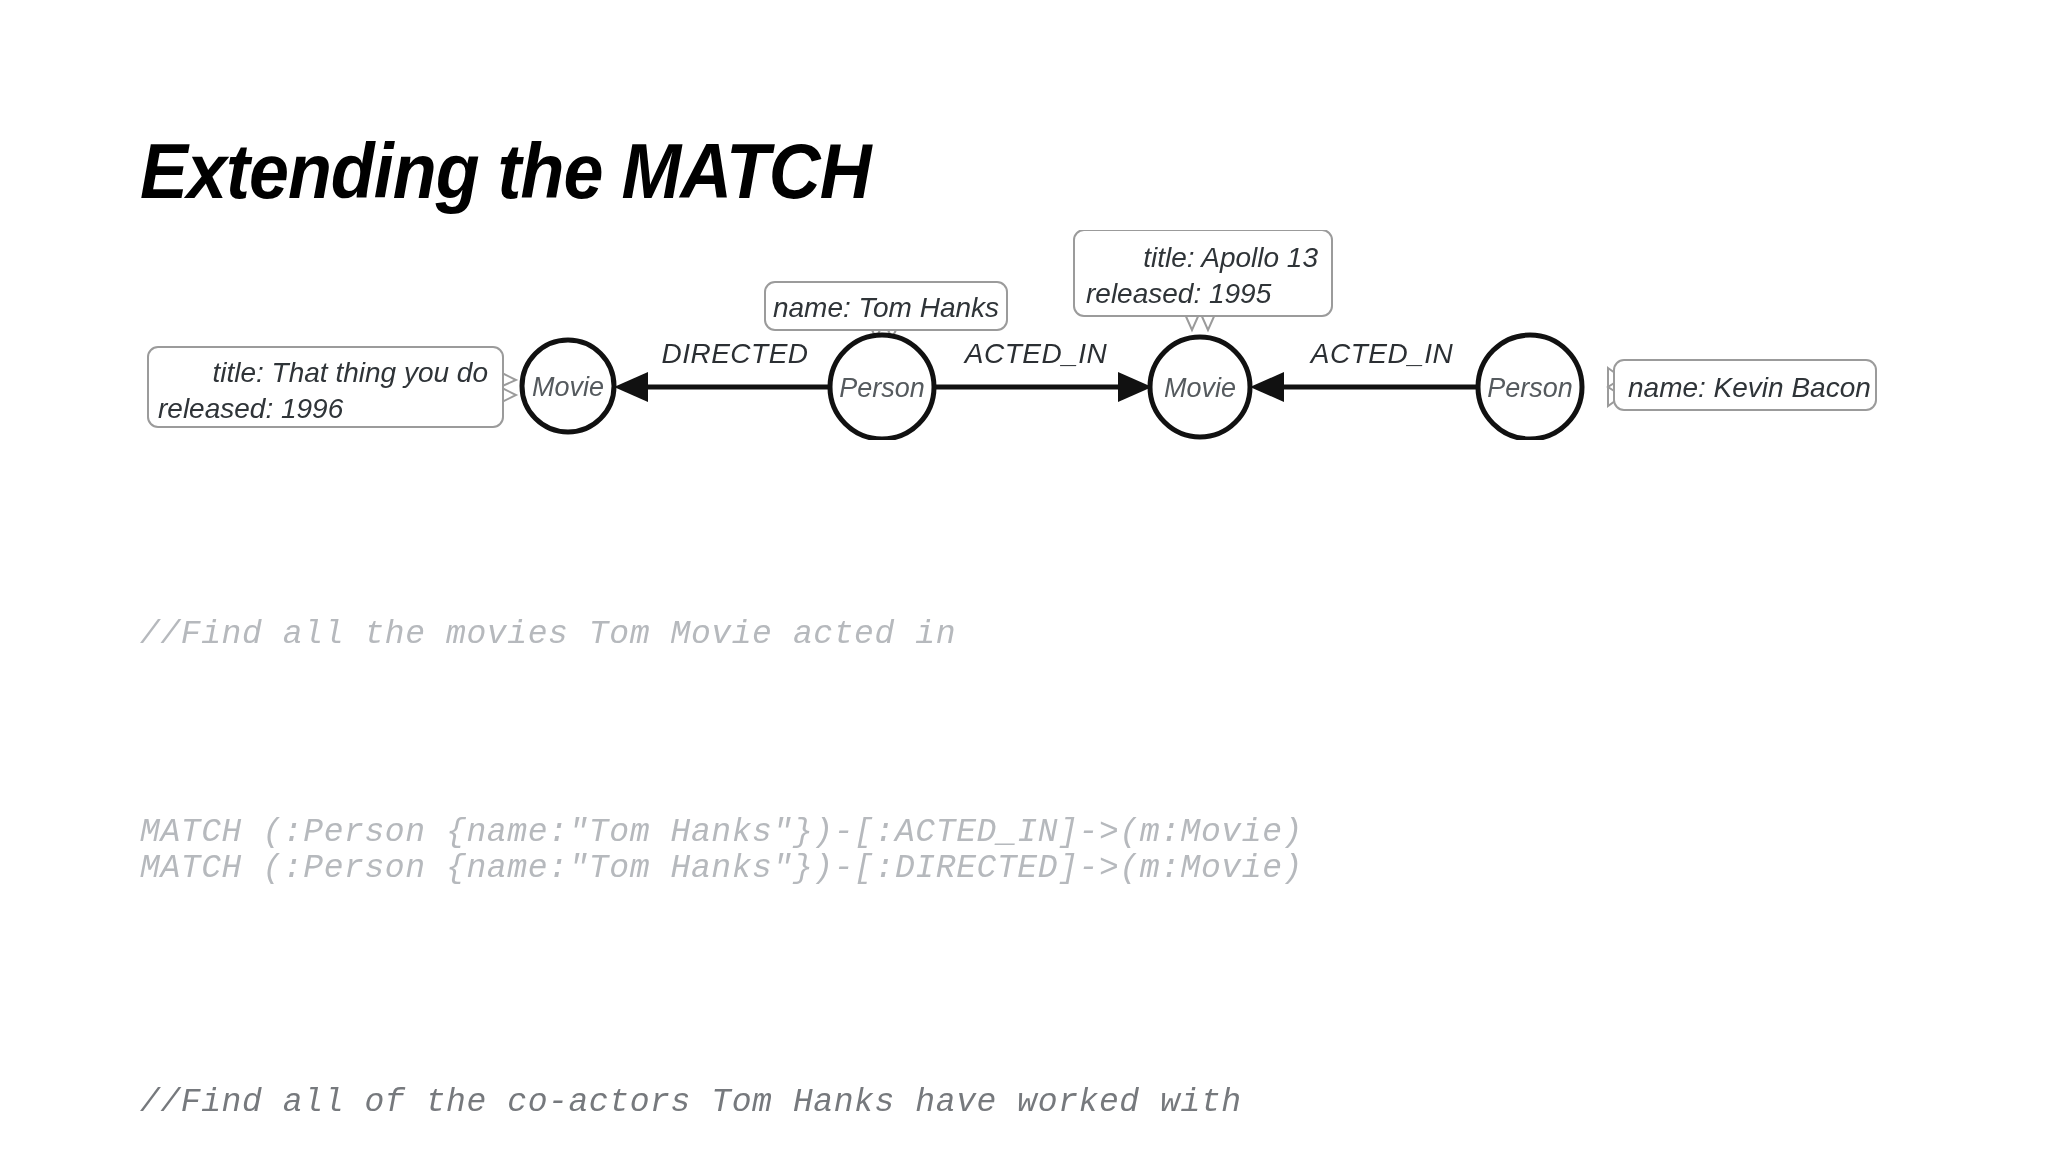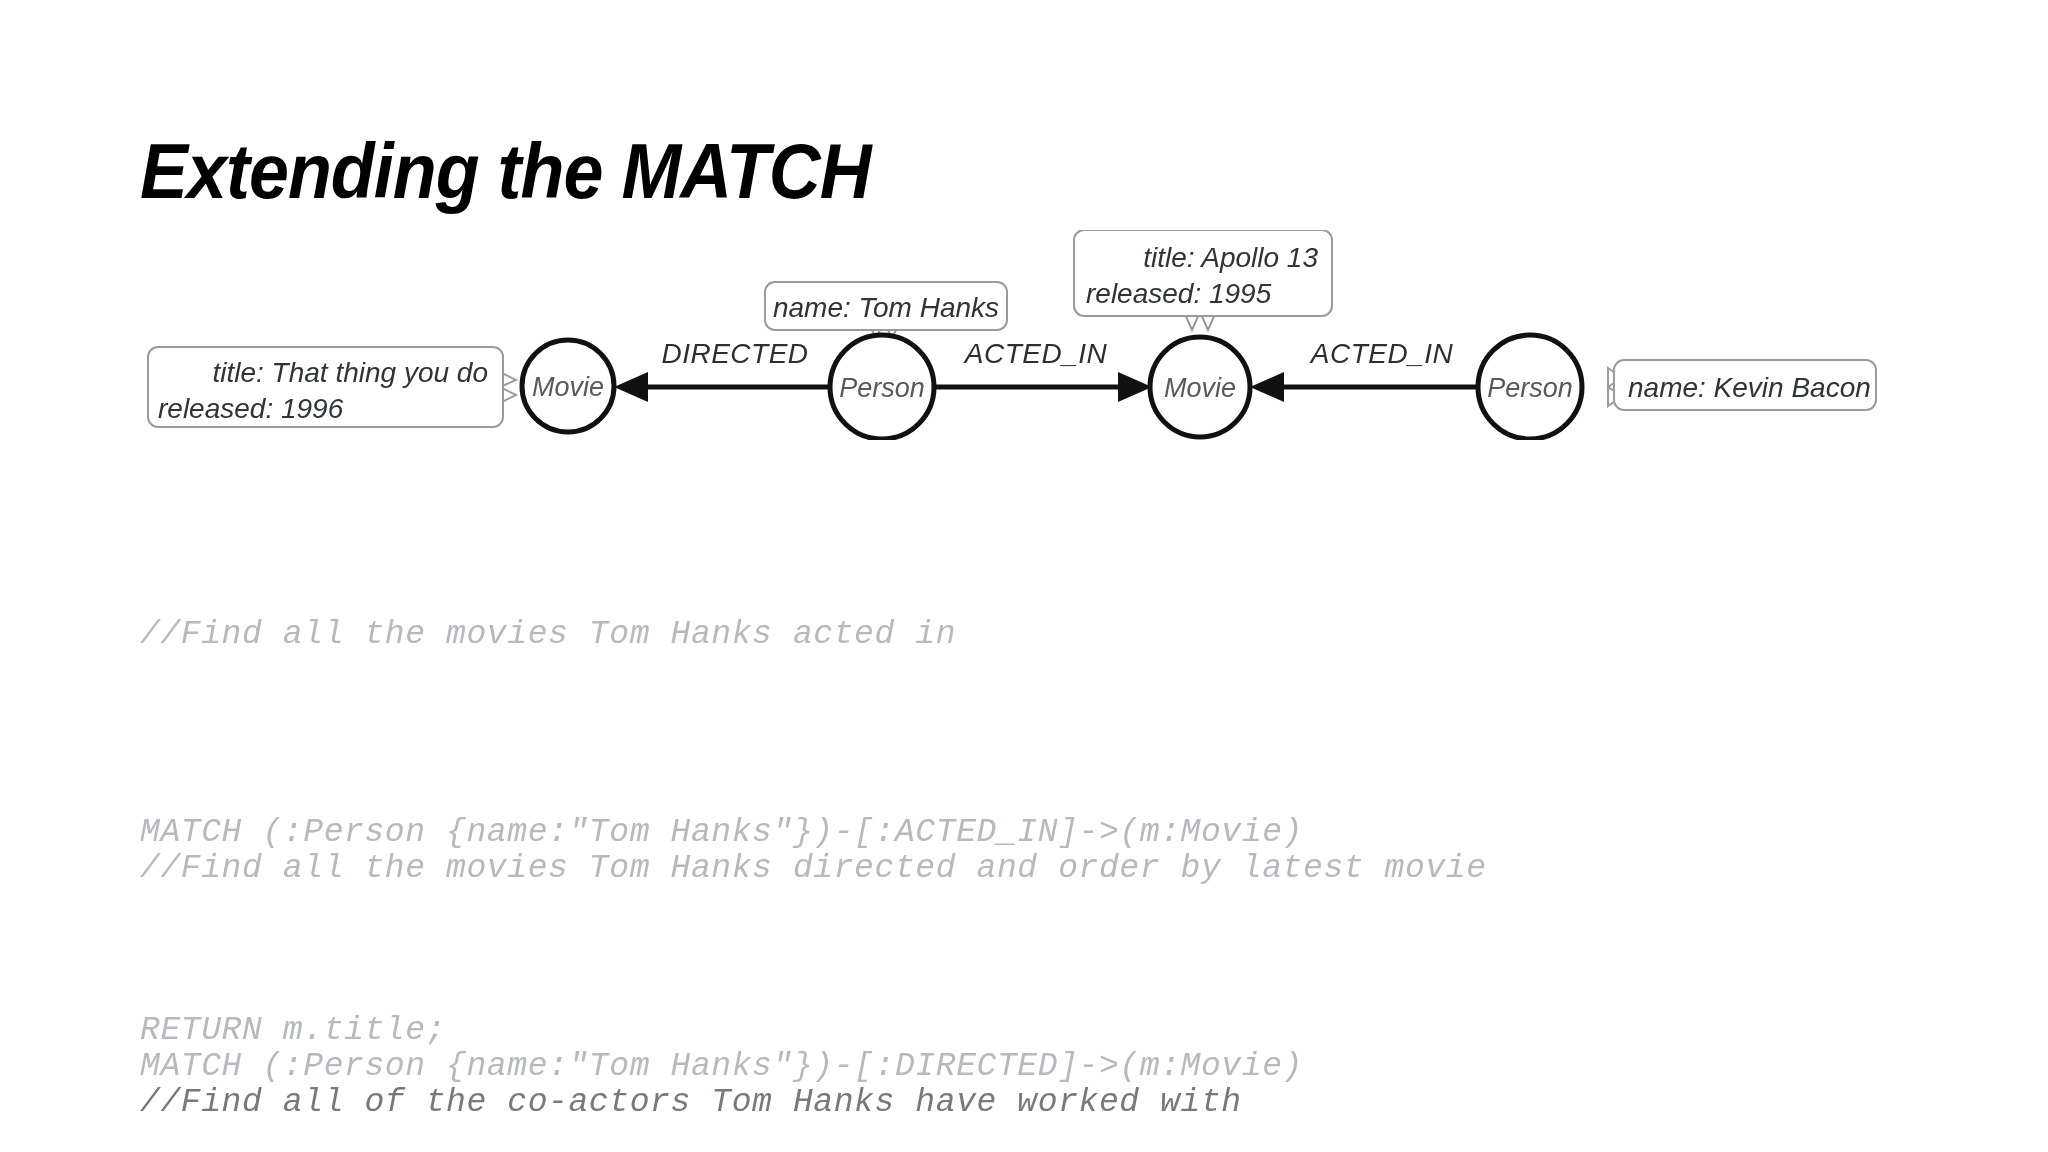--- a/index.html
+++ b/index.html
@@ -151,27 +151,25 @@
 
       <g>
         <circle class="node-circle" cx="1530" cy="157" r="52"></circle>
         <text class="node-label" x="1530" y="167" text-anchor="middle">Person</text>
       </g>
 
     </svg>
   </div>
 
   <div class="code faint" id="block1">
-    <div>//Find all the movies Tom Hanks acted in</div>
+    <div>//Find all the movies Tom Movie acted in</div>
     <div>MATCH (:Person {name:"Tom Hanks"})-[:ACTED_IN]-&gt;(m:Movie)</div>
-    <div>RETURN m.title;</div>
   </div>
 
   <div class="code faint" id="block2">
-    <div>//Find all the movies Tom Hanks directed and order by latest movie</div>
     <div>MATCH (:Person {name:"Tom Hanks"})-[:DIRECTED]-&gt;(m:Movie)</div>
     
   </div>
 
   <div class="code dark" id="block3">
     <div>//Find all of the co-actors Tom Hanks have worked with</div>
     
     
   </div>
 

